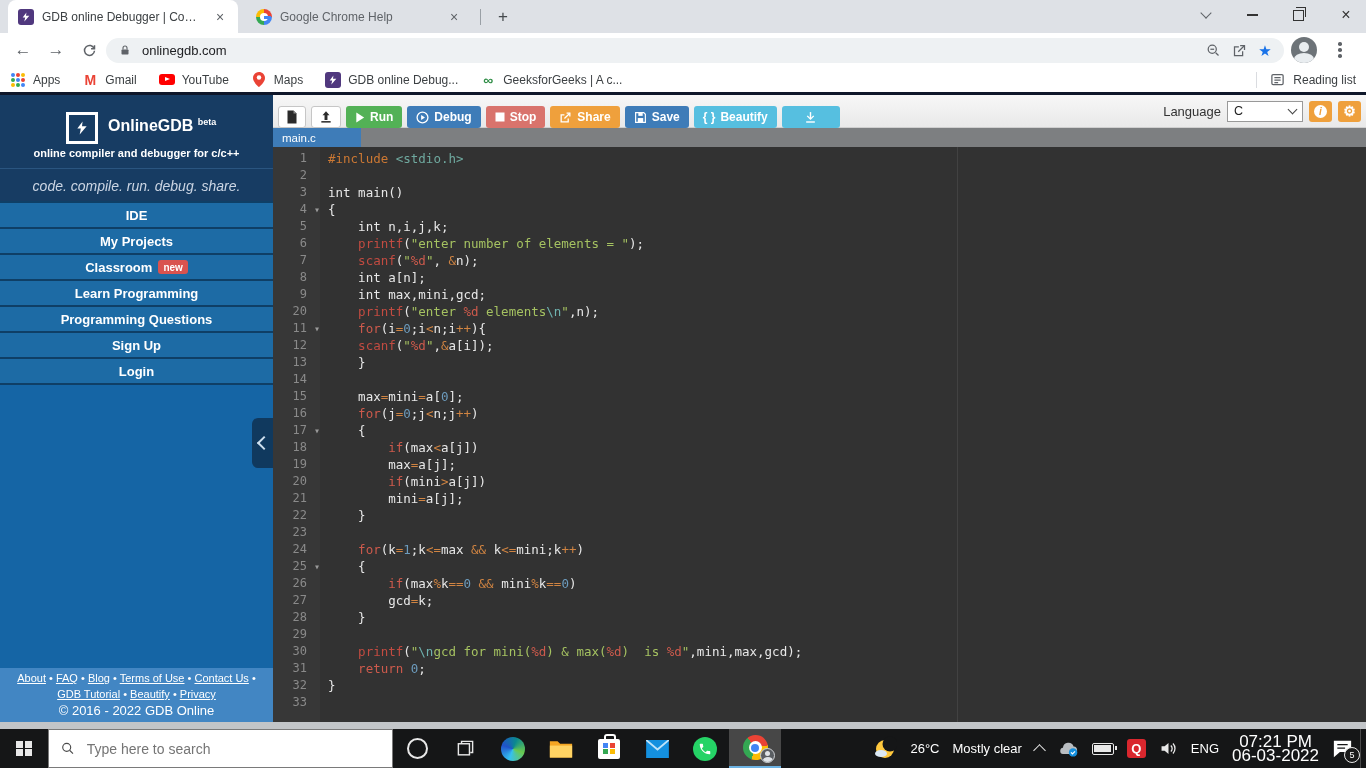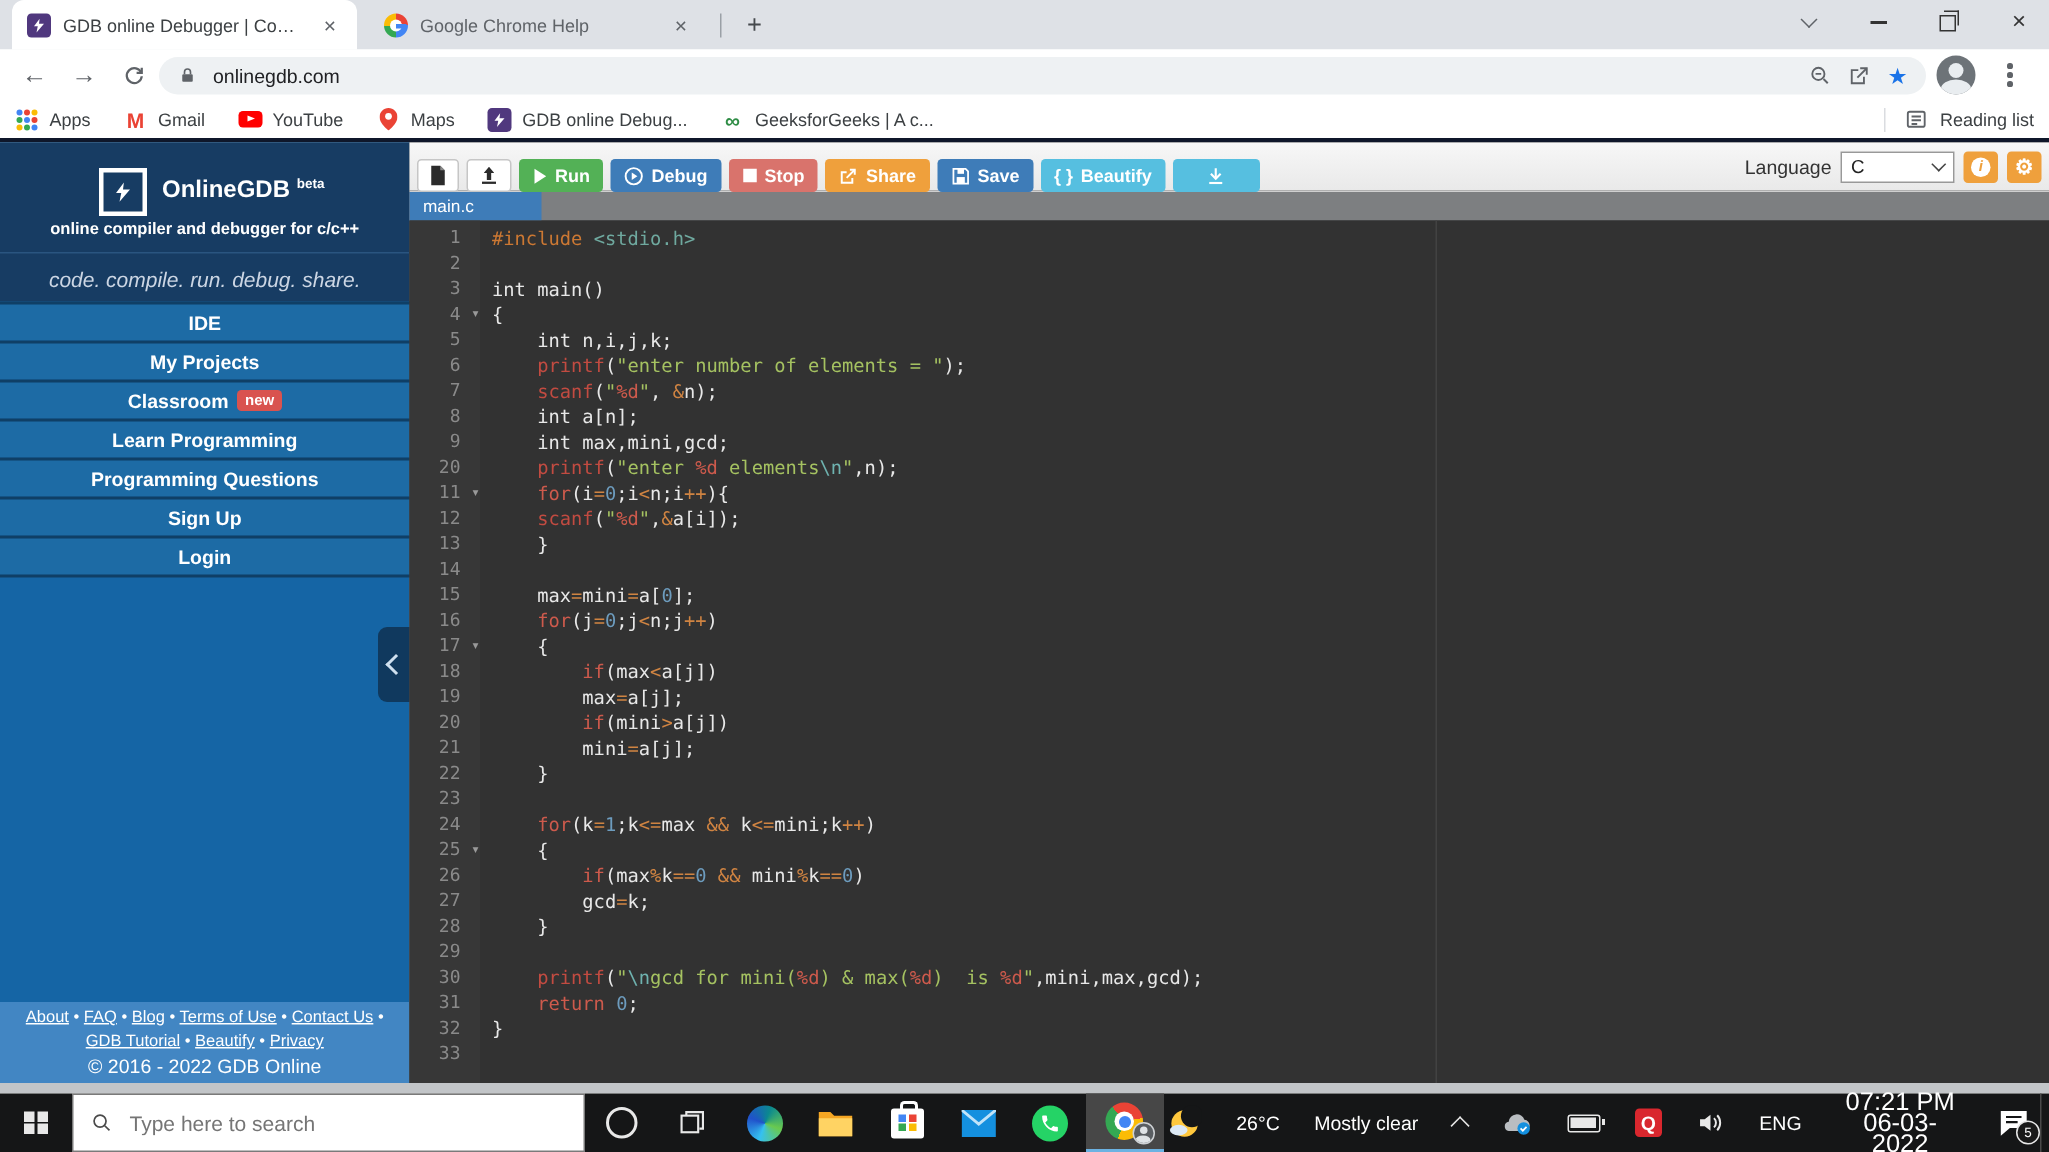--- a/index.html
+++ b/index.html
@@ -119,21 +119,21 @@
   .store-bag::before{content:"";position:absolute;top:-5px;left:6px;width:8px;height:6px;border:2px solid #fff;border-bottom:none;border-radius:3px 3px 0 0;}
   .store-grid{display:grid;grid-template-columns:5px 5px;grid-template-rows:5px 5px;gap:1.5px;}
   .whats{width:24px;height:24px;border-radius:50%;background:#25d366;display:flex;align-items:center;justify-content:center;}
   #chrome-tile{width:52px;background:#474747;border-bottom:2.5px solid #6cb2e2;box-sizing:border-box;display:flex;align-items:center;justify-content:center;position:relative;}
   .chrome-logo{width:25px;height:25px;border-radius:50%;background:conic-gradient(from -40deg,#ea4335 0 33.3%,#fbbc05 0 66.6%,#34a853 0 100%);position:relative;}
   .chrome-logo::before{content:"";position:absolute;inset:6px;background:#fff;border-radius:50%;}
   .chrome-logo::after{content:"";position:absolute;inset:8.5px;background:#4285f4;border-radius:50%;}
   .chrome-avatar{position:absolute;right:6px;bottom:3px;width:13px;height:13px;border-radius:50%;background:#5a5e62;border:1px solid #cfd2d5;overflow:hidden;}
   .chrome-avatar::before{content:"";position:absolute;left:4px;top:2px;width:5px;height:5px;border-radius:50%;background:#dfe3e6;}
   .chrome-avatar::after{content:"";position:absolute;left:1.5px;top:8px;width:10px;height:6px;border-radius:50%;background:#dfe3e6;}
-  #tray{margin-left:auto;display:flex;align-items:center;gap:23px;padding-right:6px;}
+  #tray{margin-left:auto;display:flex;align-items:center;gap:13px;padding-right:6px;}
   .tray-txt{color:#fff;font-size:13px;white-space:nowrap;}
   .chev-up{width:8px;height:8px;border-left:1.8px solid #e8e8e8;border-bottom:1.8px solid #e8e8e8;transform:rotate(135deg);margin-top:4px;}
   .battery{width:20px;height:10px;border:1.4px solid #e8e8e8;border-radius:2px;position:relative;}
   .battery::after{content:"";position:absolute;right:-4px;top:2px;width:2px;height:4px;background:#e8e8e8;}
   .battery i{position:absolute;inset:1.5px;background:#e8e8e8;}
   .qh{width:19px;height:19px;background:#d9272e;border-radius:3px;color:#fff;font-size:13px;font-weight:bold;display:flex;align-items:center;justify-content:center;}
   #clock{color:#fff;font-size:17px;text-align:center;line-height:14px;}
   .notif{position:relative;width:22px;height:20px;}
   .notif-badge{position:absolute;right:-6px;bottom:-4px;width:14px;height:14px;border-radius:50%;background:#1a1a1a;border:1.4px solid #e8e8e8;color:#fff;font-size:9px;display:flex;align-items:center;justify-content:center;}
   #show-desktop{width:5px;border-left:1px solid #4a4a4a;}

